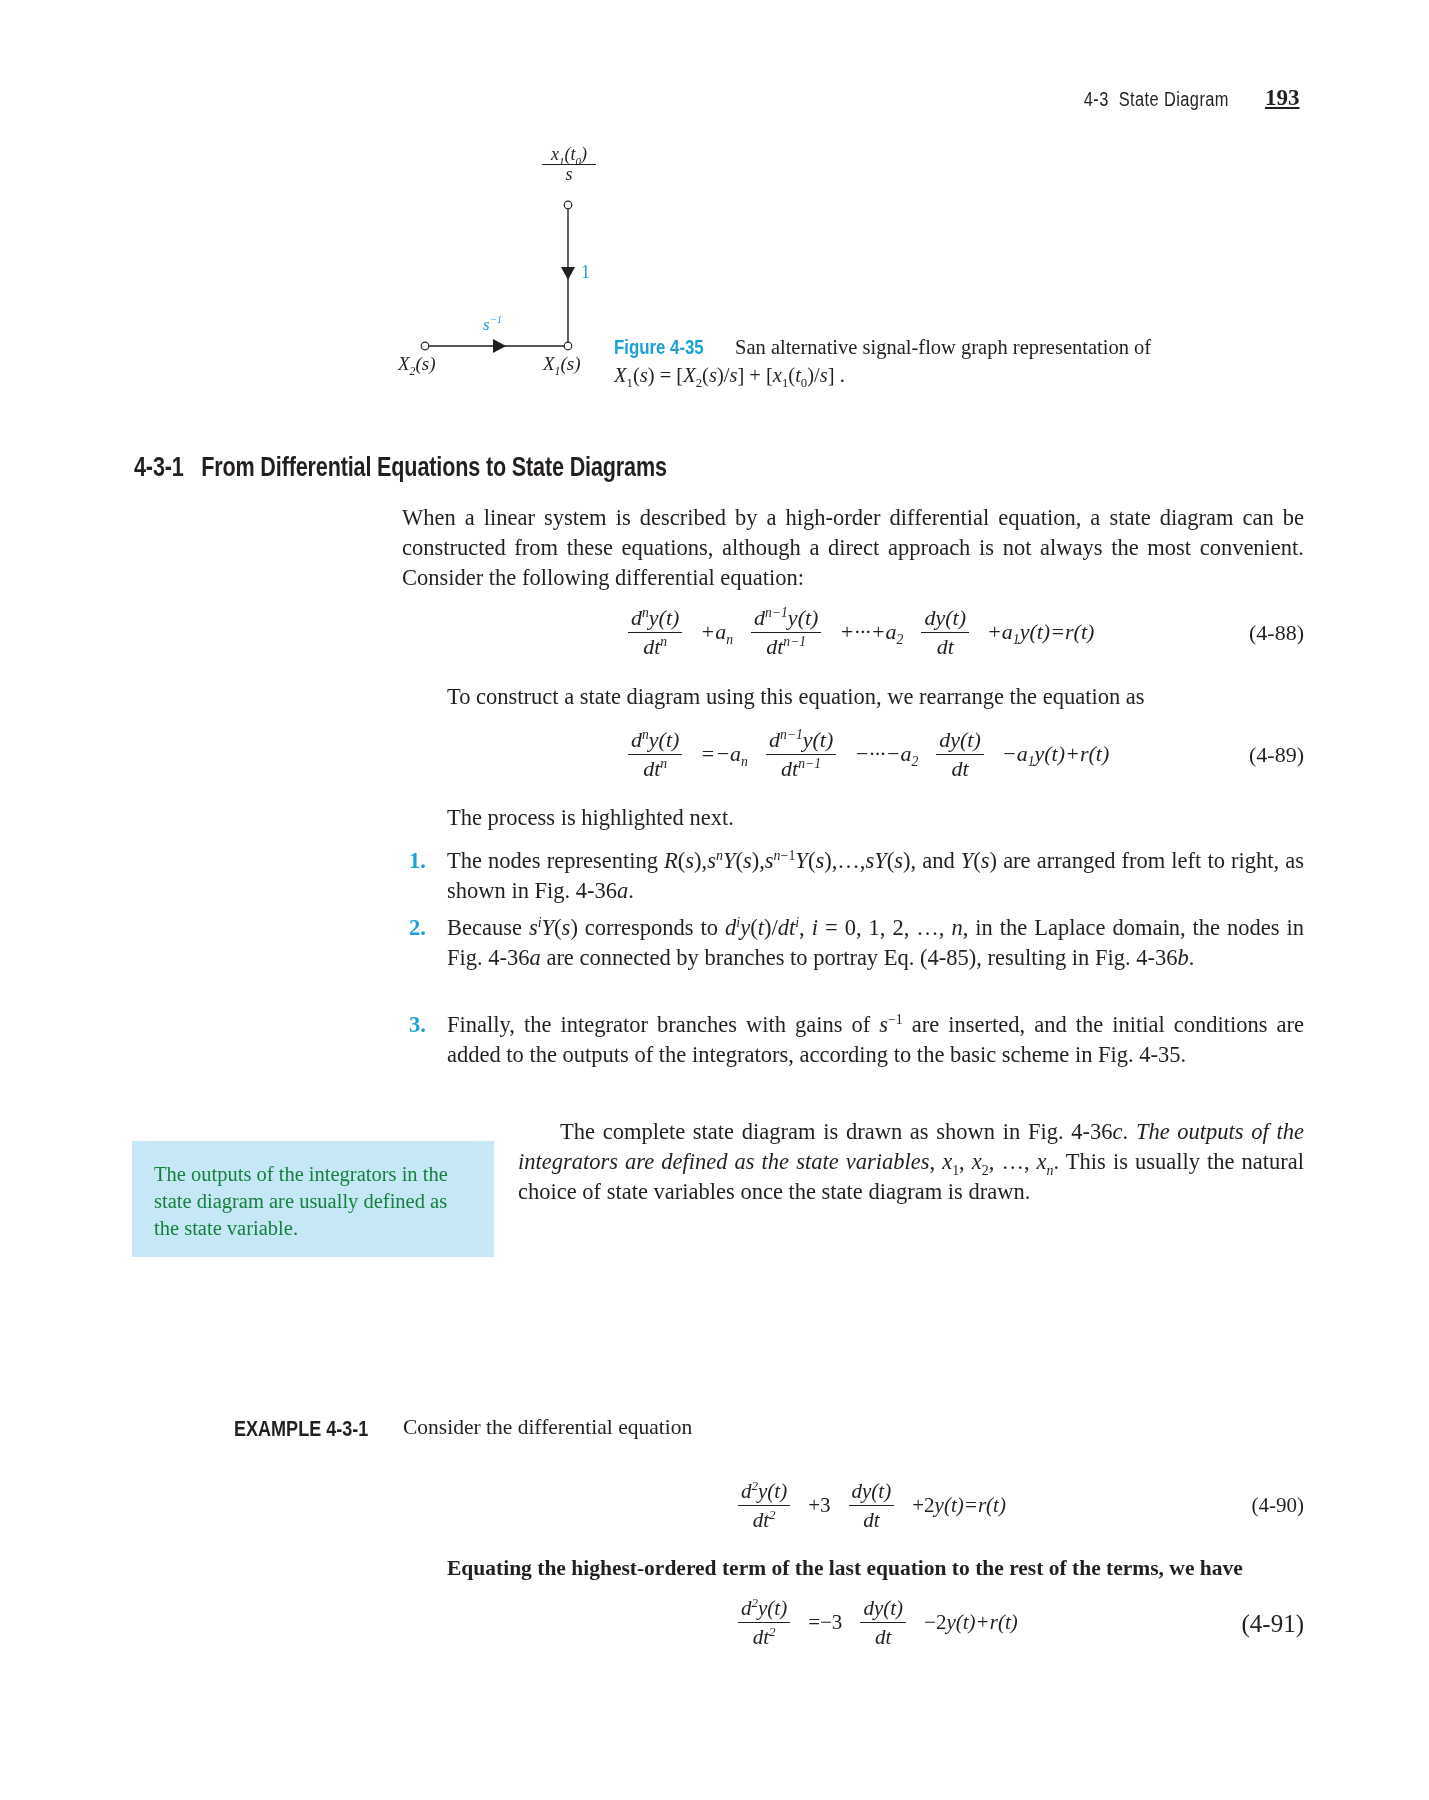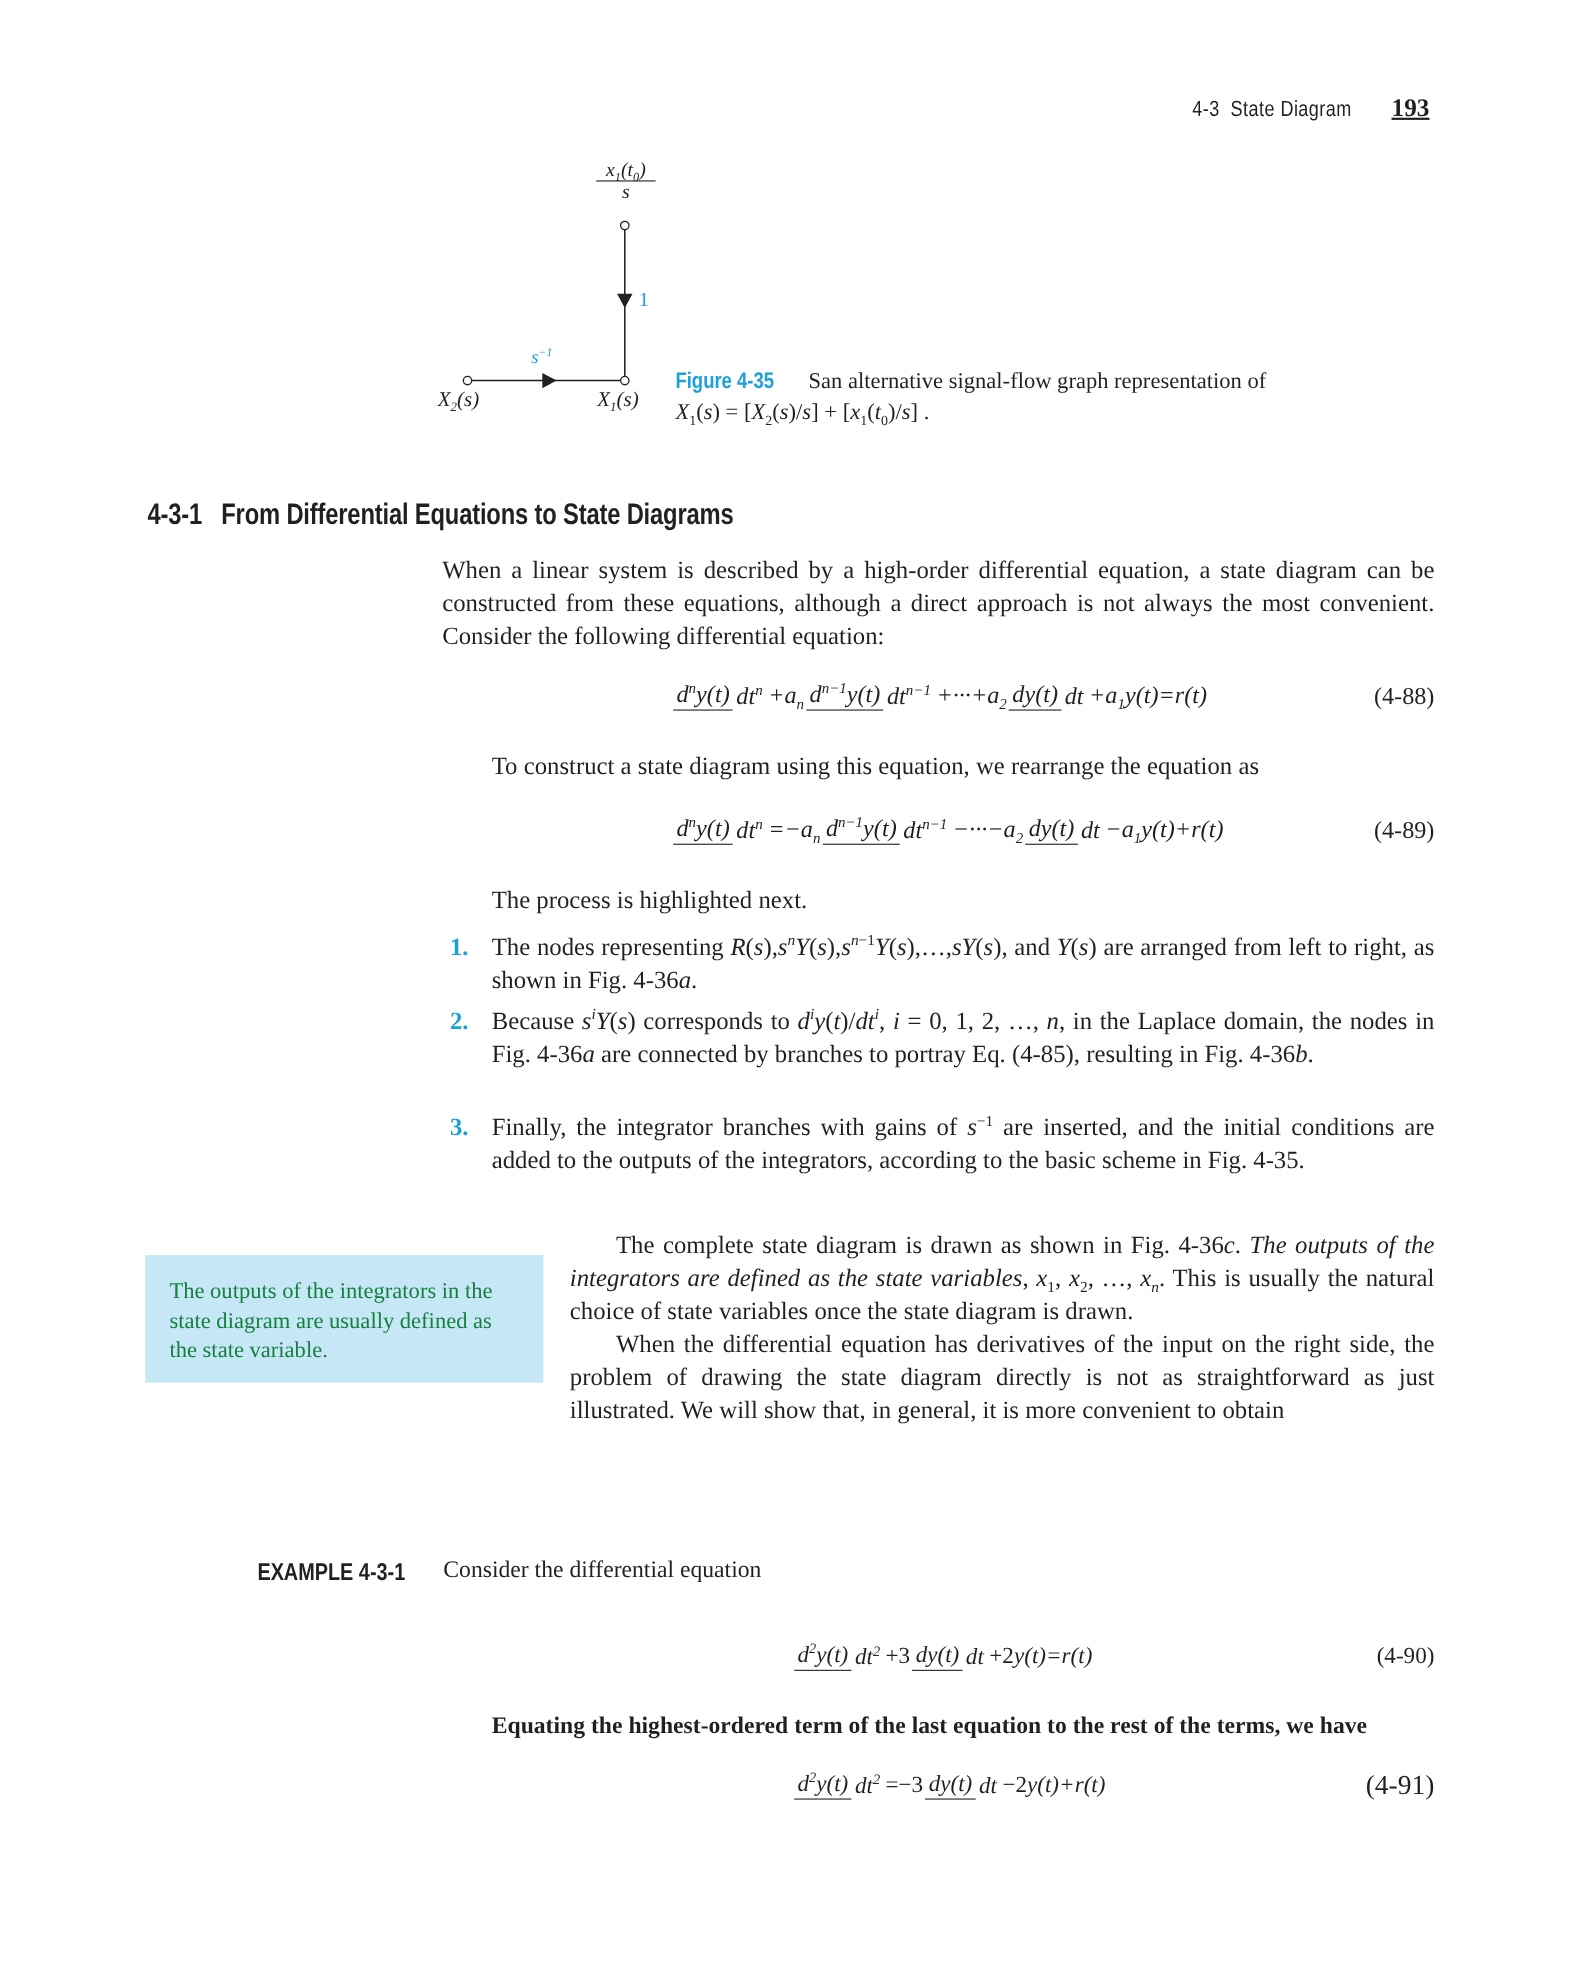--- a/index.html
+++ b/index.html
@@ -19,21 +19,21 @@
     #figure { left: 380px; top: 150px; width: 240px; height: 240px; }
     .fig-caption { left: 614px; top: 333px; width: 580px; font-size: 20.5px; line-height: 28px; }
     .fig-caption .label { font-weight: bold; display: inline-block; transform: scaleX(0.82); transform-origin: left center; margin-right: -14px; }
 
     #section-heading { left: 134px; top: 452px; font-size: 27px; font-weight: bold; white-space: nowrap; transform: scaleX(0.8); transform-origin: left top; letter-spacing: -0.2px; }
 
     .para { font-size: 22.5px; line-height: 30px; text-align: justify; }
     .para.last { text-align-last: left; }
 
     .eq { font-size: 22px; height: 64px; display: flex; align-items: center; white-space: nowrap; }
-    .frac { display: inline-flex; flex-direction: row; align-items: center; vertical-align: middle; margin: 0 2px; }
+    .frac { display: inline-flex; flex-direction: column; align-items: center; vertical-align: middle; margin: 0 18px; }
     .frac .num { border-bottom: 1.3px solid #231f20; padding: 0 3px 1px; line-height: 26px; }
     .frac .den { padding: 1px 3px 0; line-height: 26px; }
     .eqno { position: absolute; right: 0; font-style: normal; font-size: 22px; }
     .eqwrap { position: absolute; left: 610px; width: 694px; height: 64px; }
 
     .list-item { position: absolute; left: 447px; width: 857px; font-size: 22.5px; line-height: 30px; }
     .list-item .num { position: absolute; left: -38px; top: 0; color: #1ba1d8; font-weight: bold; }
     .list-item p { text-align: justify; }
 
     #margin-note { left: 132px; top: 1141px; width: 362px; height: 116px; background: #c6e7f6; padding: 20px 22px; font-size: 20.5px; line-height: 27px; color: #15803d; }
@@ -142,21 +142,20 @@
 <div class="list-item" style="top:1010px;">
   <span class="num">3.</span>
   <p>Finally, the integrator branches with gains of <i>s</i><sup>−1</sup> are inserted, and the initial conditions are added to the outputs of the integrators, according to the basic scheme in Fig. 4-35.</p>
 </div>
 
 <div class="abs" id="margin-note">The outputs of the integrators in the state diagram are usually defined as the state variable.</div>
 
 <p class="abs para" style="left:518px; top:1117px; width:786px; text-indent:42px;">The complete state diagram is drawn as shown in Fig. 4-36<i>c</i>. <i>The outputs of the integrators are defined as the state variables</i>, <i>x</i><sub>1</sub>, <i>x</i><sub>2</sub>, …, <i>x</i><sub><i>n</i></sub>. This is usually the natural choice of state variables once the state diagram is drawn.</p>
 
 <div class="abs para last" style="left:402px; top:1207px; width:902px;">
-  <div style="margin-left:116px; text-indent:42px;">When the differential equation has derivatives of the input on the right side, the problem of drawing the state diagram directly is not as straightforward as just illustrated. We will show that, in general, it is more convenient to obtain</div>
 </div>
 
 <div class="abs sans" id="example-label">EXAMPLE 4-3-1</div>
 <div class="abs" id="example-text">Consider the differential equation</div>
 
 <div class="eqwrap" style="top:1473px;">
   <div class="eq it" style="position:absolute; left:110px; font-size:21px;">
     <span class="frac">
         <span class="num"><i>d</i><sup>2</sup><i>y</i>(<i>t</i>)</span>
         <span class="den"><i>dt</i><sup>2</sup></span>

